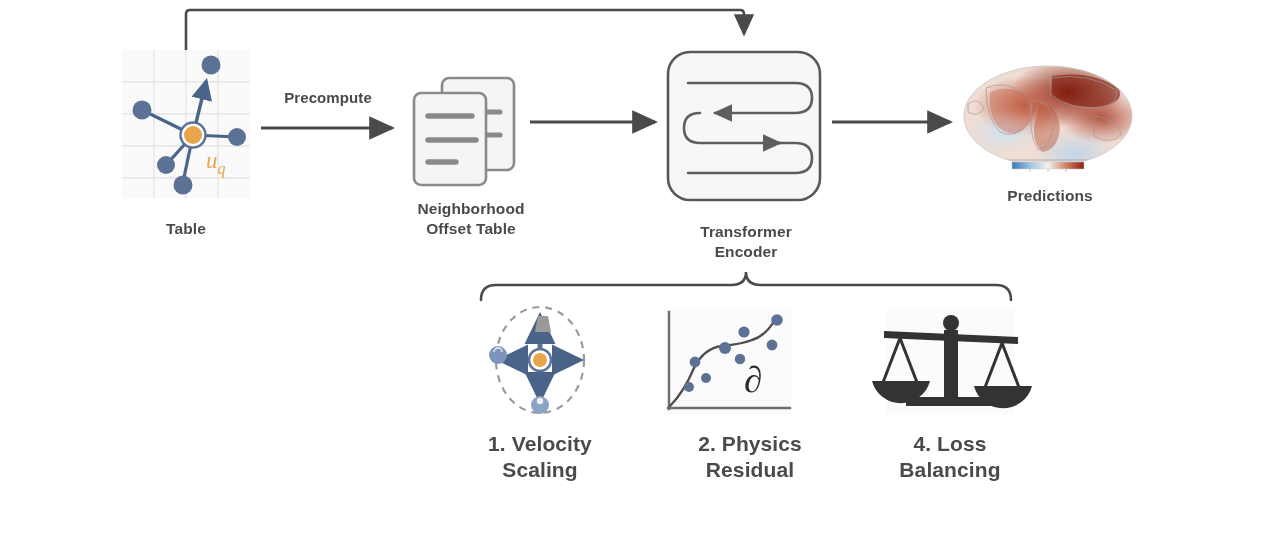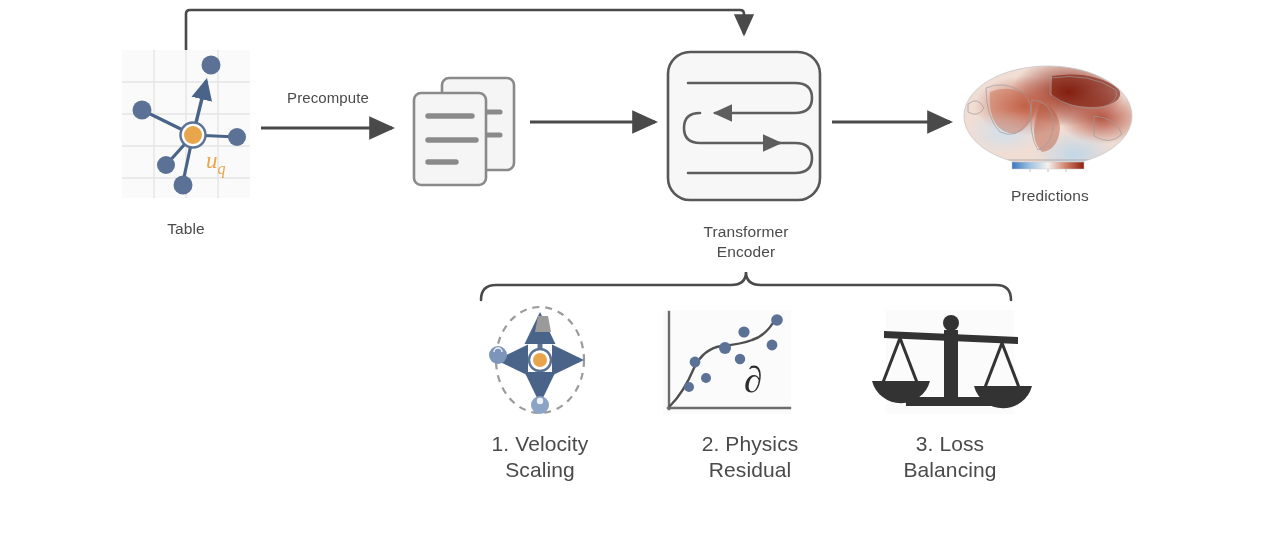--- a/index.html
+++ b/index.html
@@ -8,21 +8,21 @@
     background:#ffffff;
     font-family:"Liberation Sans",sans-serif;
     overflow:hidden;
     position:relative;
   }
   #stage{position:absolute;left:0;top:0;width:1261px;height:544px;}
   svg.layer{position:absolute;left:0;top:0;width:1261px;height:544px;overflow:visible;}
   .lbl{
     position:absolute;
     color:#4a4a4a;
-    font-weight:normal;
+    font-weight:bold;
     text-align:center;
     line-height:1.26;
     letter-spacing:.1px;
     white-space:pre-line;
   }
   .lbl-stage{font-size:15.5px;}
   .lbl-step{font-size:21px;}
   .lbl-arrow{font-size:15px;}
 </style>
 </head>
@@ -239,30 +239,32 @@
         <path d="M1002,343 L1020,390"></path>
       </g>
       <path d="M872,381 A30,30 0 0 0 930,381 Z"></path>
       <path d="M974,386 A30,30 0 0 0 1032,386 Z"></path>
     </g>
 
   </svg>
 
   <div class="lbl lbl-stage" style="left:120px;top:219px;width:132px;">Table</div>
 
+  <div class="lbl lbl-stage" style="left:378px;top:199px;width:186px;">Neighborhood
+Offset Table</div>
 
   <div class="lbl lbl-stage" style="left:962px;top:186px;width:176px;">Predictions</div>
 
   <div class="lbl lbl-stage" style="left:658px;top:222px;width:176px;">Transformer
 Encoder</div>
 
   <div class="lbl lbl-arrow" style="left:258px;top:89px;width:140px;">Precompute</div>
 
   <div class="lbl lbl-step" style="left:462px;top:431px;width:156px;">1. Velocity
 Scaling</div>
 
   <div class="lbl lbl-step" style="left:672px;top:431px;width:156px;">2. Physics
 Residual</div>
 
-  <div class="lbl lbl-step" style="left:872px;top:431px;width:156px;">3. Loss
+  <div class="lbl lbl-step" style="left:872px;top:431px;width:156px;">4. Loss
 Balancing</div>
 
 </div>
 
 </body></html>

